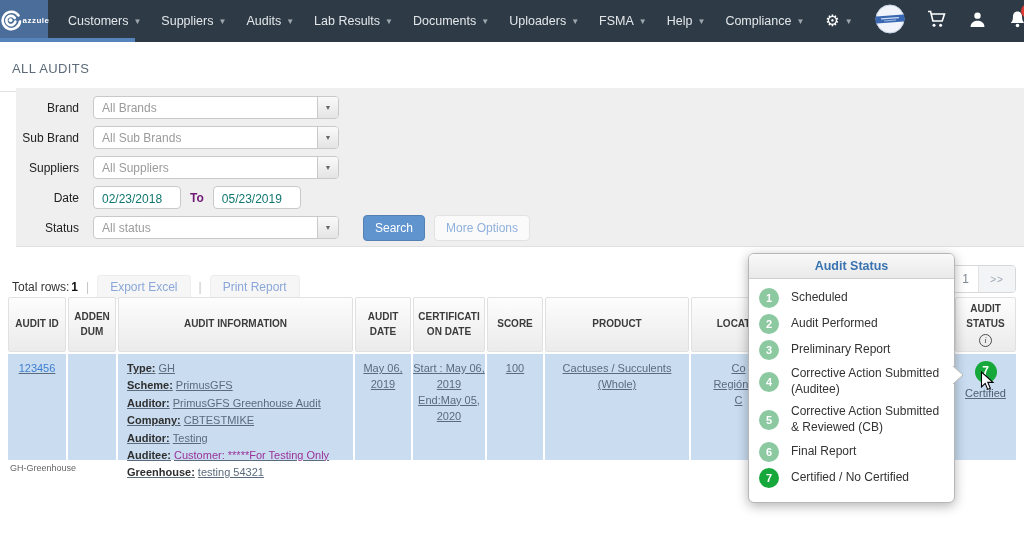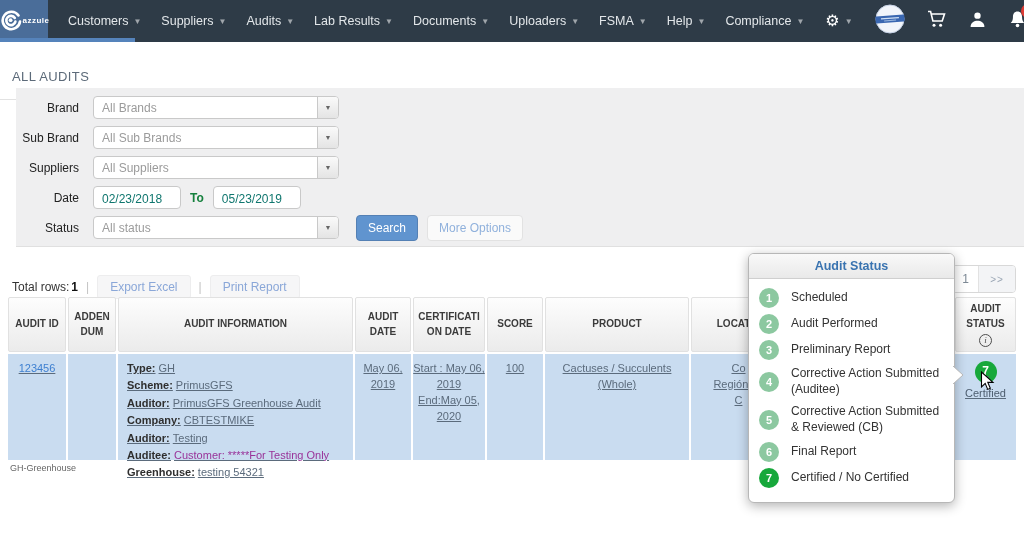--- a/index.html
+++ b/index.html
@@ -14,33 +14,33 @@
   .nav-item { display:flex; align-items:center; padding:0 10px; height:42px; color:#e3e7ea; font-size:12.5px; cursor:pointer; white-space:nowrap; }
   .caret { font-size:8px; color:rgba(255,255,255,.55); margin-left:5px; }
   .nav-right { margin-left:auto; display:flex; align-items:center; height:42px; }
   .nav-icon-btn { display:flex; align-items:center; padding:0 11px; height:42px; cursor:pointer; position:relative; }
   .gear-glyph { color:#fff; font-size:16px; line-height:1; }
   .badge { position:absolute; top:4px; right:1px; min-width:16px; height:14px; border-radius:8px; background:#dd3b34; color:#fff; font-size:8.5px; font-weight:bold; display:flex; align-items:center; justify-content:center; padding:0 3px; }
   .logout-box { width:40px; height:42px; background:#48535d; display:flex; align-items:center; justify-content:center; cursor:pointer; }
   .active-strip { position:absolute; left:0; bottom:0; width:135px; height:4px; background:#5583bb; }
 
   
-  .page-header { position:absolute; top:54px; left:0; width:1024px; height:46px; background:#fff; border-bottom:1px solid #e2e2e2; display:flex; align-items:center; }
+  .page-header { position:absolute; top:46px; left:0; width:1024px; height:46px; background:#fff; border-bottom:1px solid #e2e2e2; display:flex; align-items:center; }
   .page-title { margin-left:12px; font-size:13px; color:#5c6a79; letter-spacing:.4px; }
 
   
   .filters { position:absolute; top:88px; left:16px; width:1024px; height:159px; background:#efeff0; border-bottom:1px solid #e0e0e0; padding-top:8px; }
   .f-row { display:flex; align-items:center; margin-bottom:7px; height:23px; }
   .f-label { width:63px; text-align:right; font-size:12px; color:#222; margin-right:14px; white-space:nowrap; }
   .combobox { width:246px; height:23px; background:#fff; border:1px solid #c9c9c9; border-radius:4px; display:flex; overflow:hidden; cursor:pointer; }
   .combo-value { flex:1; font-size:12px; color:#9b9b9b; padding:4px 8px 0; white-space:nowrap; }
   .combo-arrow { width:21px; border-left:1px solid #c9c9c9; background:linear-gradient(#fafafa,#e4e4e4); display:flex; align-items:center; justify-content:center; font-size:7px; color:#666; }
   .date-input { width:88px; height:23px; border:1px solid #c9c9c9; border-radius:4px; background:#fff; font-size:12px; color:#0f766e; padding:5px 8px 0; }
-  .to-label { font-size:12px; color:#15803d; margin:0 9px; font-weight:bold; }
-  .btn-search { margin-left:17px; width:62px; height:26px; background:#6094cf; border:1px solid #5480b4; border-radius:4px; color:#fff; font-size:12px; display:flex; align-items:center; justify-content:center; cursor:pointer; }
+  .to-label { font-size:12px; color:#701a75; margin:0 9px; font-weight:bold; }
+  .btn-search { margin-left:24px; width:62px; height:26px; background:#6094cf; border:1px solid #5480b4; border-radius:4px; color:#fff; font-size:12px; display:flex; align-items:center; justify-content:center; cursor:pointer; }
   .btn-more { margin-left:9px; height:26px; padding:0 11px; background:#fafafa; border:1px solid #e2e2e2; border-radius:4px; color:#90b1dc; font-size:12px; display:flex; align-items:center; cursor:pointer; }
 
   
   .toolbar { position:absolute; top:275px; left:12px; display:flex; align-items:center; }
   .total-label { font-size:12px; color:#333; }
   .total-value { font-size:12px; color:#111; font-weight:bold; margin-left:2px; }
   .sep { color:#c3c3c3; font-size:12px; margin:0 8px; }
   .btn-flat { height:24px; padding:0 12px; background:#f6f6f7; border:1px solid #ededee; border-radius:3px; color:#8aa7d8; font-size:12px; display:flex; align-items:center; cursor:pointer; }
   .pagination { position:absolute; top:265px; right:8px; display:flex; border:1px solid #d8d8d8; border-radius:4px; overflow:hidden; z-index:2; }
   .page-btn { width:26px; height:26px; background:#fff; color:#7e8a96; font-size:12px; display:flex; align-items:center; justify-content:center; cursor:pointer; border-right:1px solid #e2e2e2; }

